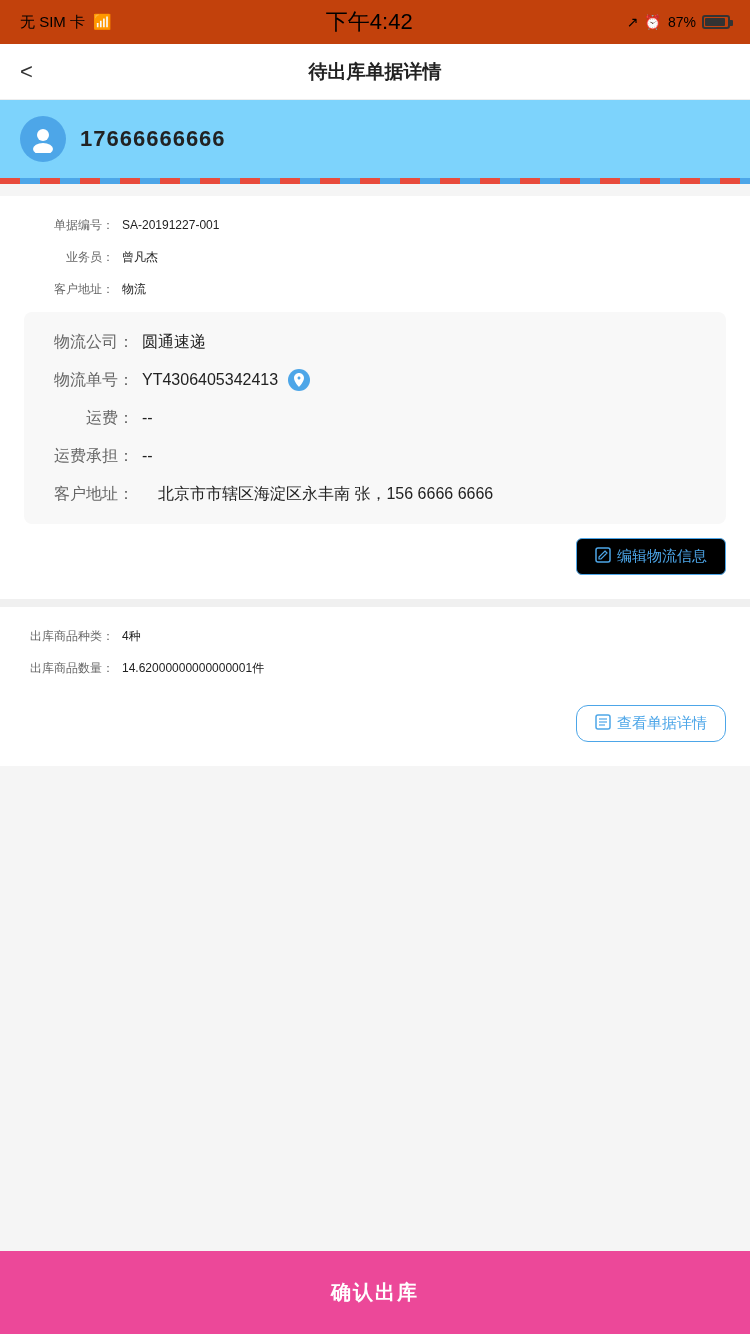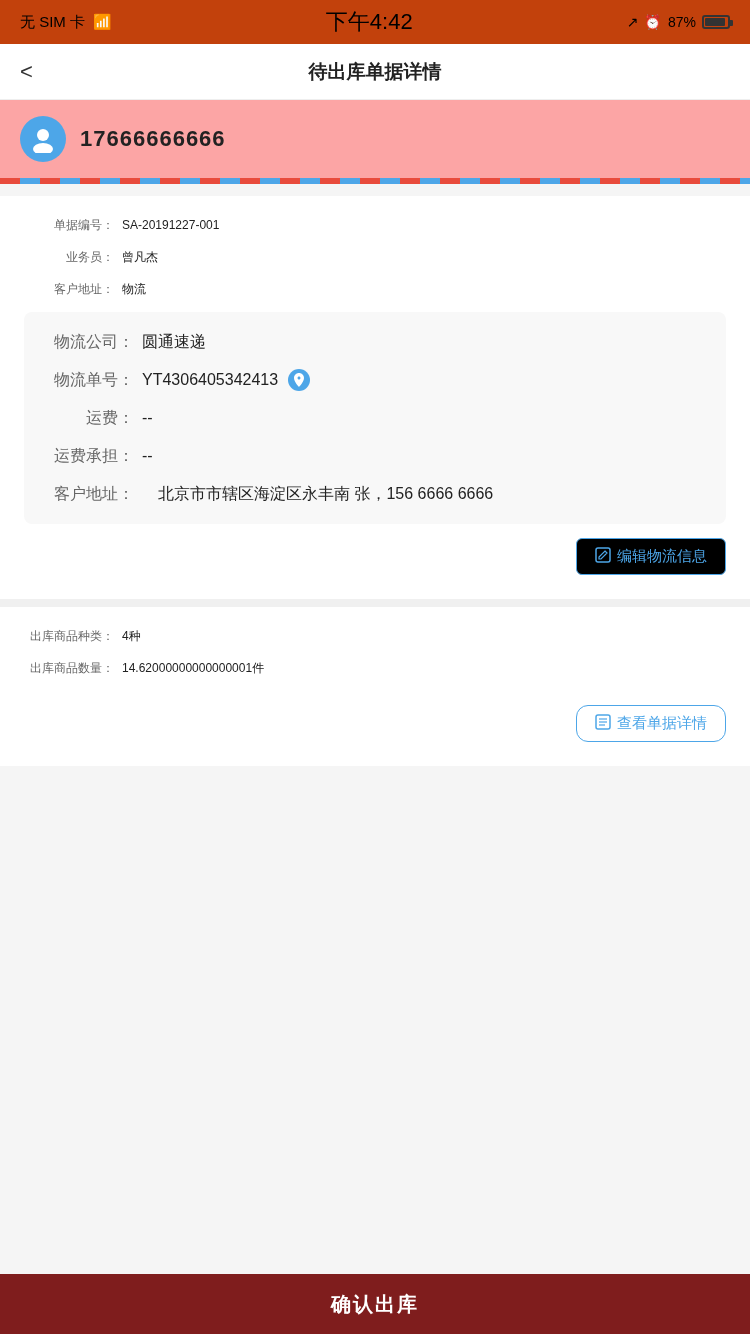--- a/index.html
+++ b/index.html
@@ -70,21 +70,21 @@
       position: absolute;
       left: 50%;
       transform: translateX(-50%);
       font-size: 19px;
       font-weight: 700;
       color: #222;
     }
 
     
     .user-header {
-      background: #fca5a5;
+      background: #7dd3fc;
       padding: 16px 20px;
       display: flex;
       align-items: center;
       gap: 14px;
       border-bottom: none;
     }
     .user-avatar {
       width: 46px; height: 46px;
       border-radius: 50%;
       background: #4da6e8;
@@ -233,22 +233,22 @@
       flex: 1;
       min-height: 160px;
     }
 
     
     .confirm-bar {
       position: fixed;
       bottom: 0;
       left: 0;
       width: 750px;
-      background: #7f1d1d;
-      height: 60px;
+      background: #ec4899;
+      height: 83px;
       display: flex;
       align-items: center;
       justify-content: center;
       cursor: pointer;
     }
     .confirm-text {
       color: #fff;
       font-size: 20px;
       font-weight: 600;
       letter-spacing: 2px;

